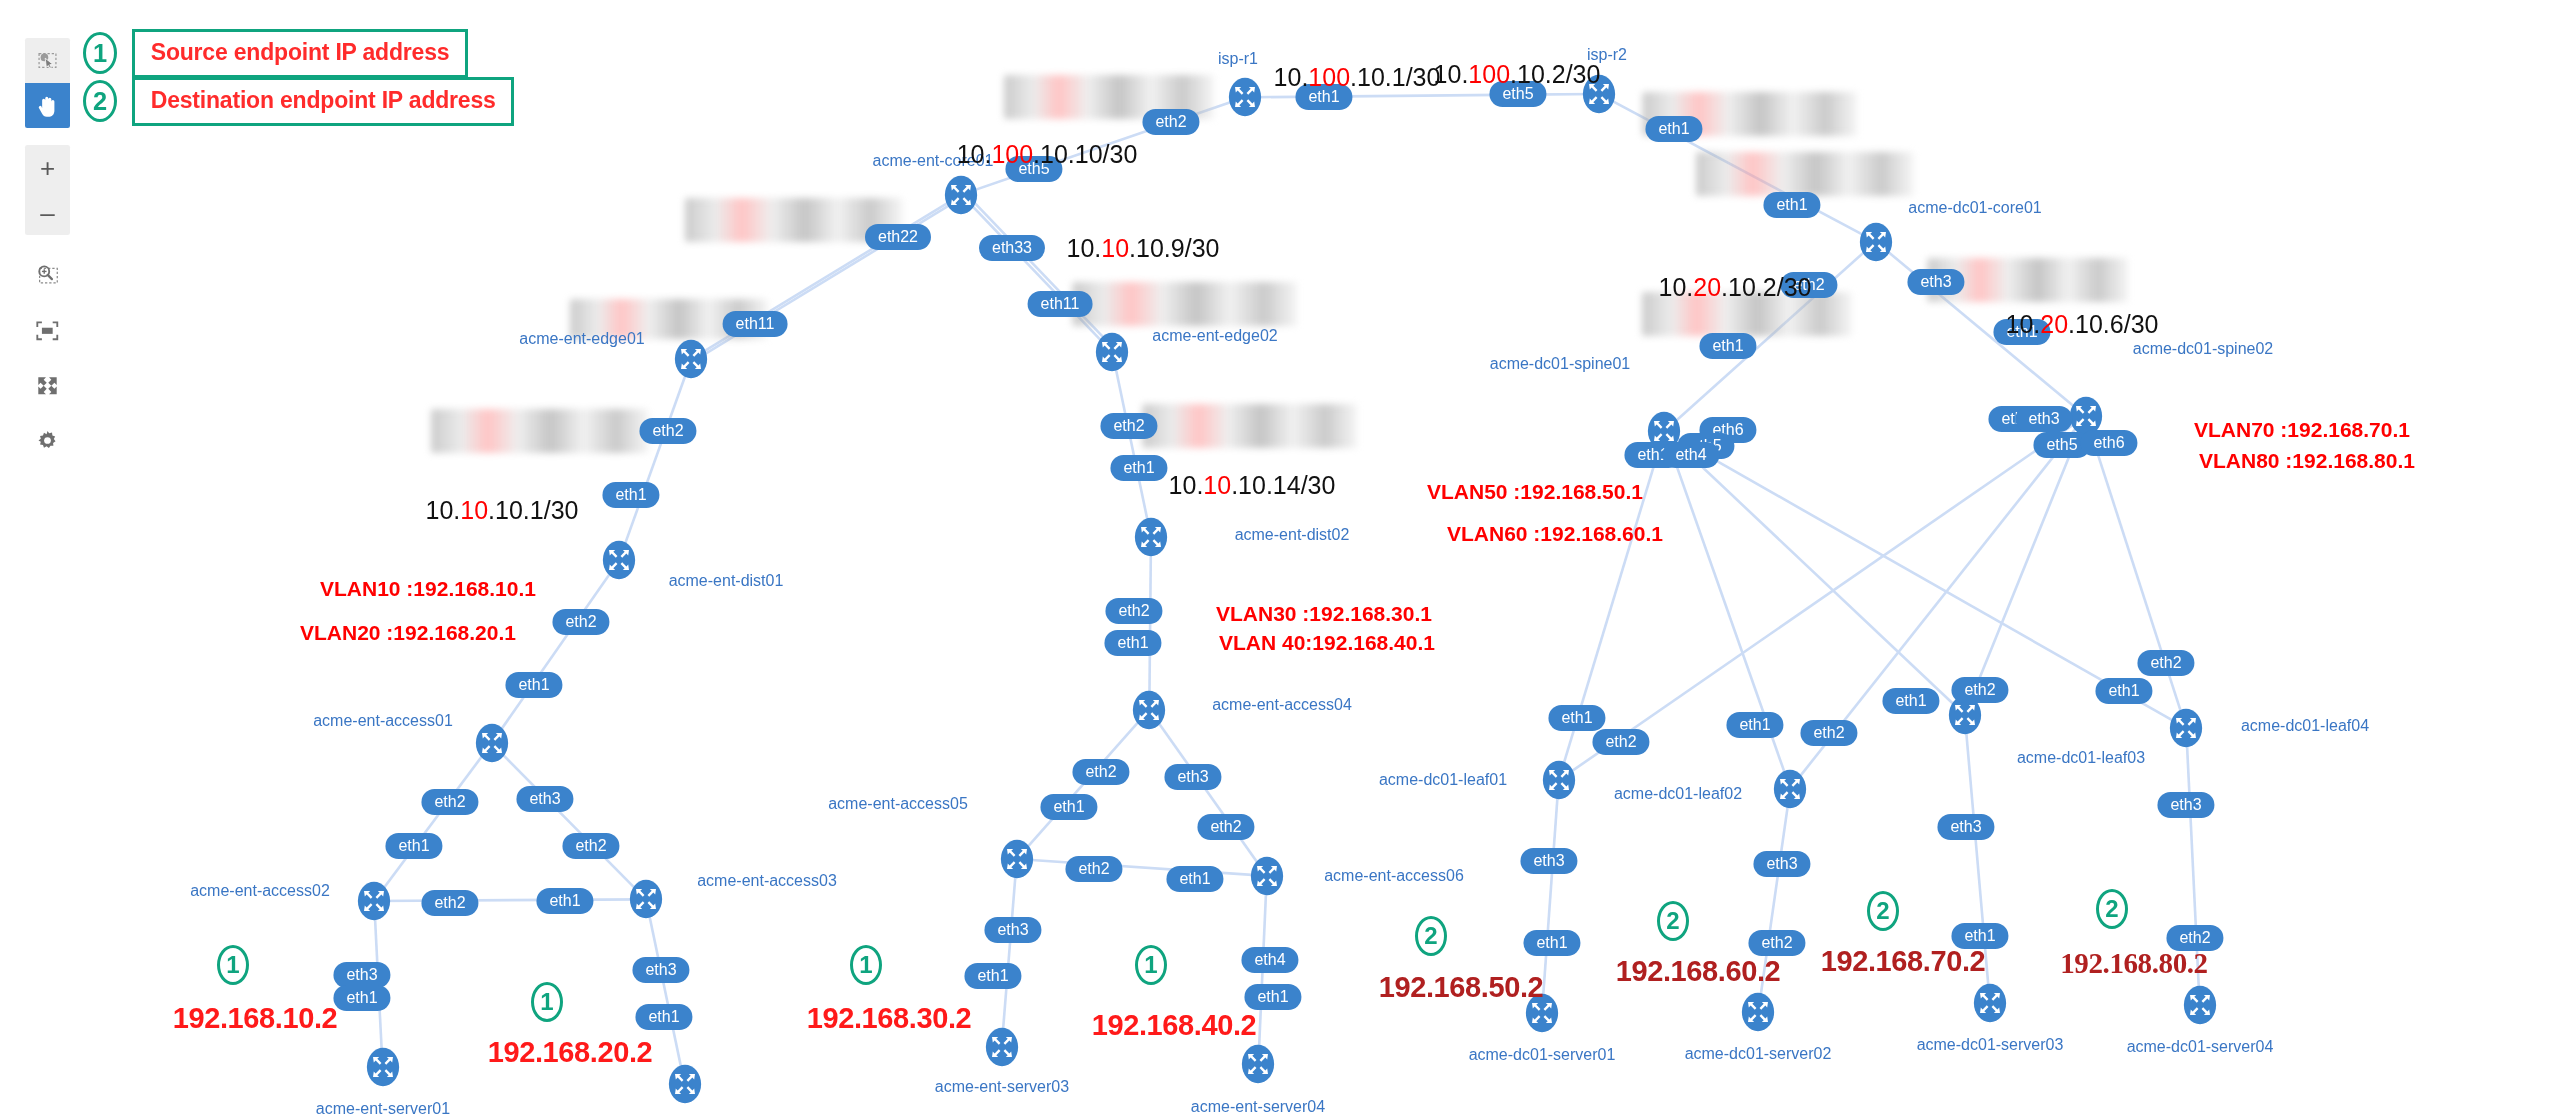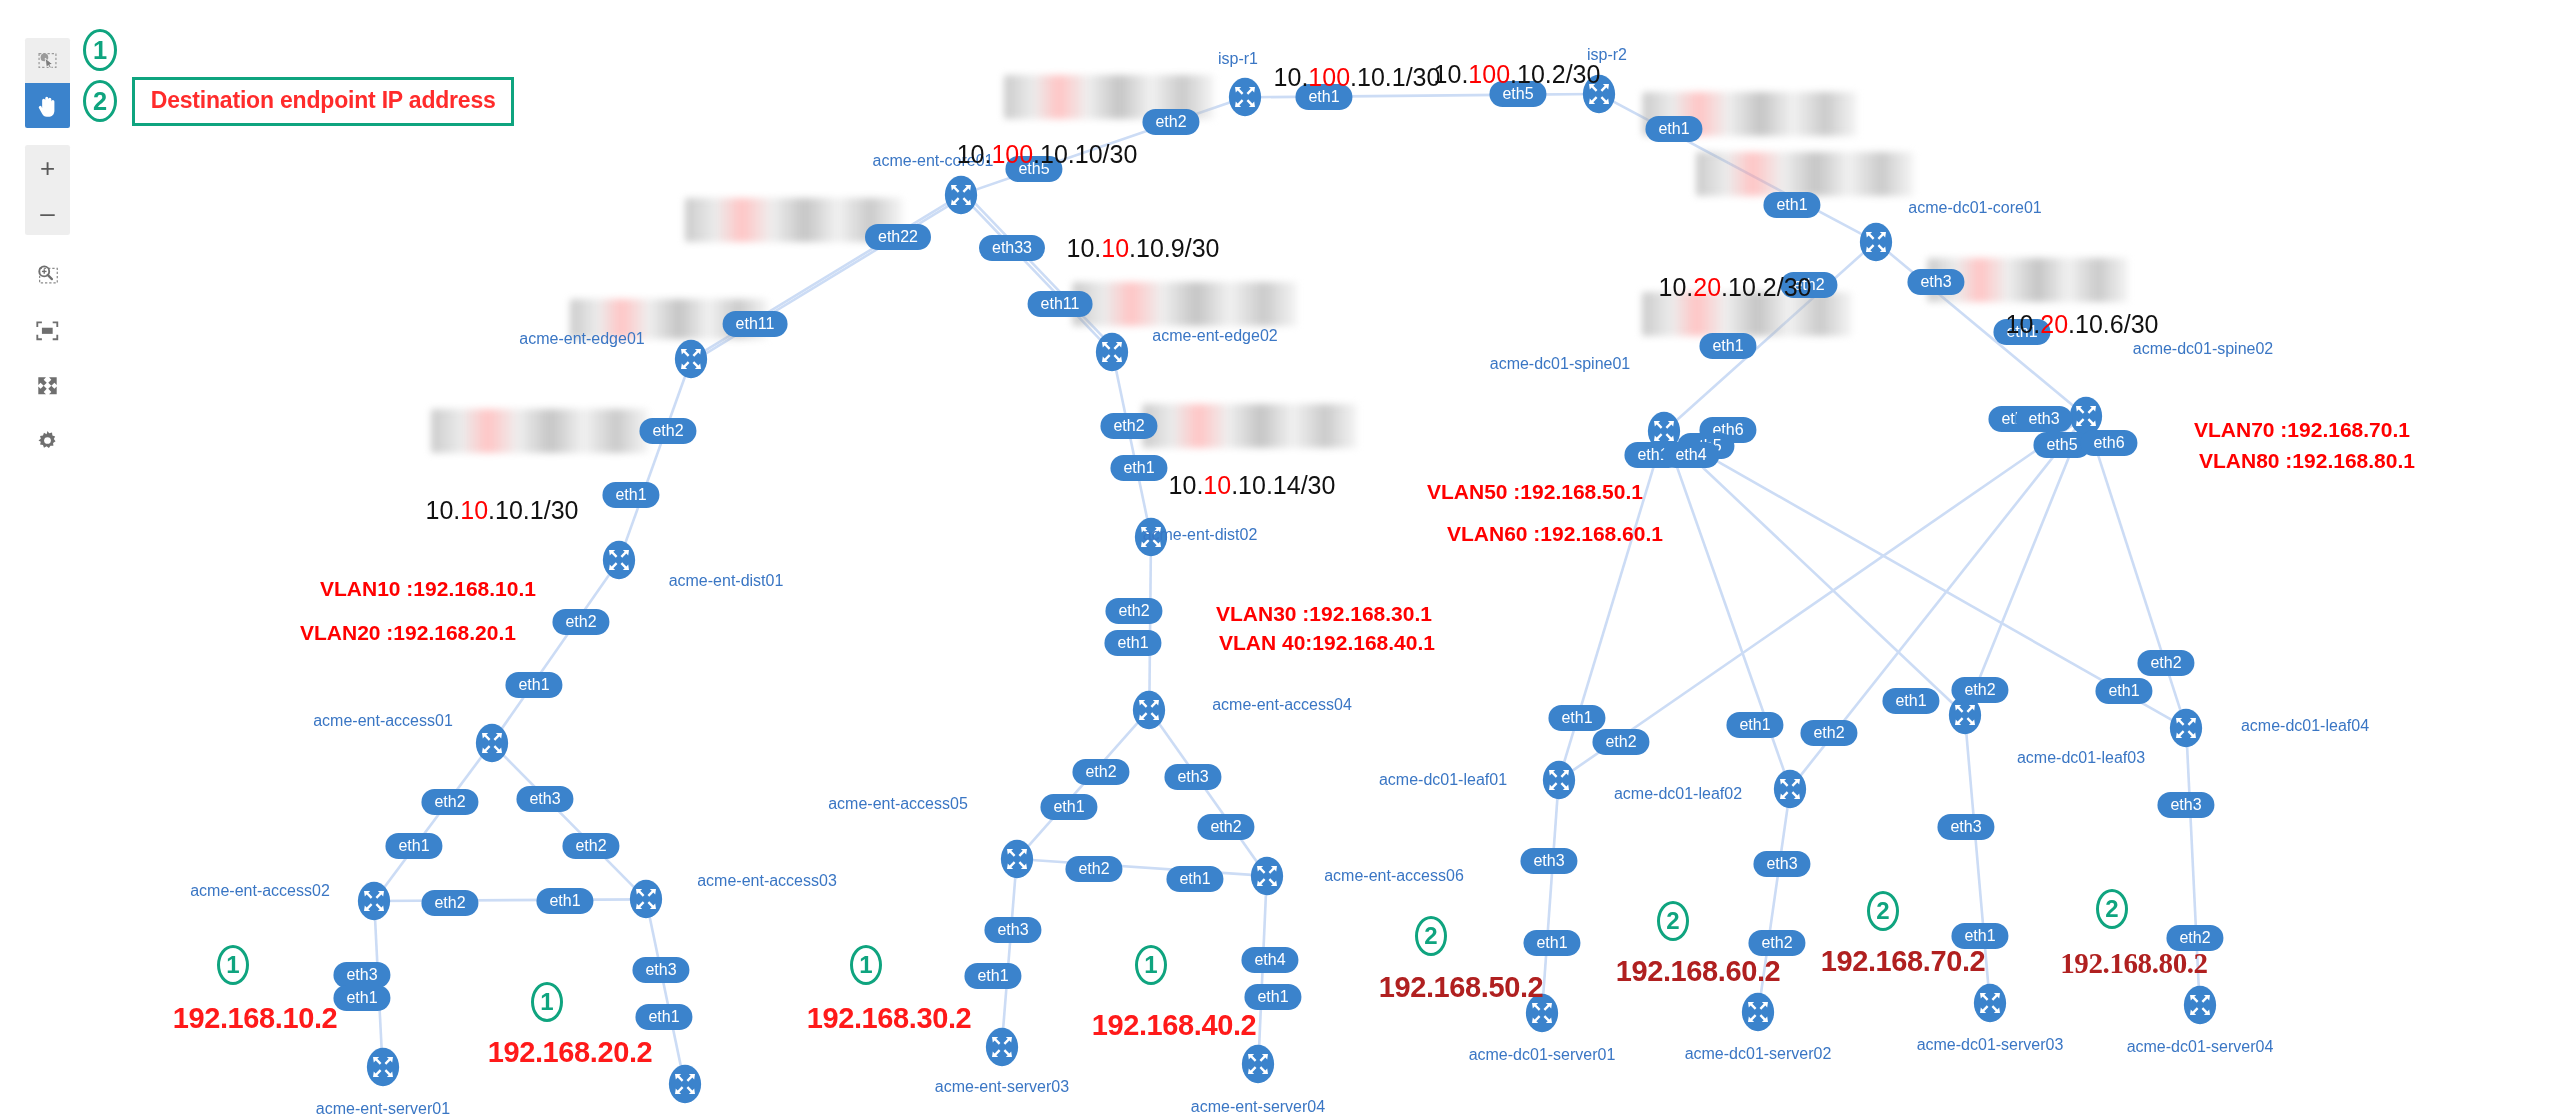--- a/index.html
+++ b/index.html
@@ -273,20 +273,21 @@
     <div class="tb-plain">
       <svg width="23" height="23" viewBox="0 0 30 30">
         <path d="M15 2.5l2.2 3.1 3.7-1 .5 3.8 3.6 1.3-1.8 3.4 2.3 3-3.2 2.1.4 3.8-3.8-.3-2.1 3.2-3-2.3-3.4 1.8-1.3-3.6-3.8-.5 1-3.7L3.2 15l3.1-2.2-1-3.7 3.8-.5L10.4 5l3.4 1.8z" fill="#6f6f6f"></path>
         <circle cx="15" cy="15" r="4.4" fill="#ffffff"></circle>
       </svg>
     </div>
   </div>
 
   <div class="legend-row" style="left:83px; top:29px;">
     <div class="legend-circle">1</div>
+    <div class="legend-box">Source endpoint IP address</div>
   </div>
   <div class="legend-row" style="left:83px; top:77px;">
     <div class="legend-circle">2</div>
     <div class="legend-box">Destination endpoint IP address</div>
   </div>
 
   <div id="graph-layer">
       <div class="redacted" style="left: 1109px; top: 97px; width: 210px; height: 44px;"></div>
       <div class="redacted" style="left: 1750px; top: 114px; width: 215px; height: 44px;"></div>
       <div class="redacted" style="left: 1805px; top: 174px; width: 218px; height: 44px;"></div>
@@ -409,21 +410,21 @@
 <svg viewBox="0 0 56 66">
   <ellipse cx="28" cy="33" rx="21" ry="25" fill="#3b83cc"></ellipse>
   <g fill="#ffffff">
     <path d="M15 20 L23 20 L20.6 22.4 L26 27.8 L23.8 30 L18.4 24.6 L16 27 Z"></path>
     <path d="M41 20 L33 20 L35.4 22.4 L30 27.8 L32.2 30 L37.6 24.6 L40 27 Z"></path>
     <path d="M15 46 L23 46 L20.6 43.6 L26 38.2 L23.8 36 L18.4 41.4 L16 39 Z"></path>
     <path d="M41 46 L33 46 L35.4 43.6 L30 38.2 L32.2 36 L37.6 41.4 L40 39 Z"></path>
   </g>
 </svg>
       </div>
-      <div class="node-label" style="left: 1200px; top: 535px;">acme-ent-dist02</div>
+      <div class="node-label" style="left: 1292px; top: 535px;">acme-ent-dist02</div>
       <div class="node" style="left: 492px; top: 743px;">
 <svg viewBox="0 0 56 66">
   <ellipse cx="28" cy="33" rx="21" ry="25" fill="#3b83cc"></ellipse>
   <g fill="#ffffff">
     <path d="M15 20 L23 20 L20.6 22.4 L26 27.8 L23.8 30 L18.4 24.6 L16 27 Z"></path>
     <path d="M41 20 L33 20 L35.4 22.4 L30 27.8 L32.2 30 L37.6 24.6 L40 27 Z"></path>
     <path d="M15 46 L23 46 L20.6 43.6 L26 38.2 L23.8 36 L18.4 41.4 L16 39 Z"></path>
     <path d="M41 46 L33 46 L35.4 43.6 L30 38.2 L32.2 36 L37.6 41.4 L40 39 Z"></path>
   </g>
 </svg>

